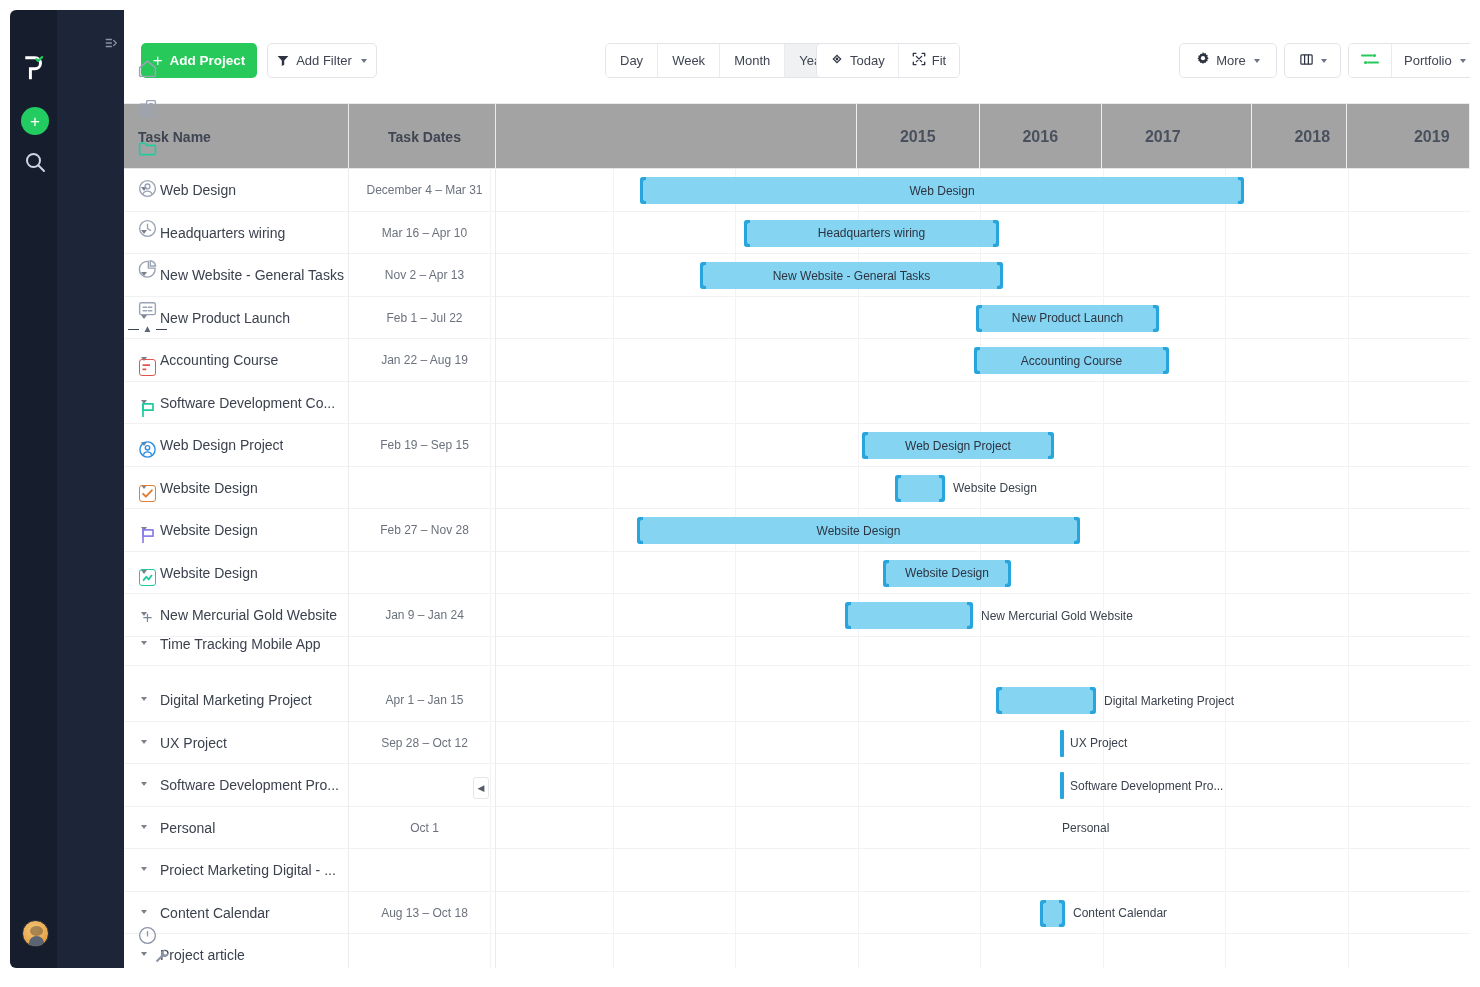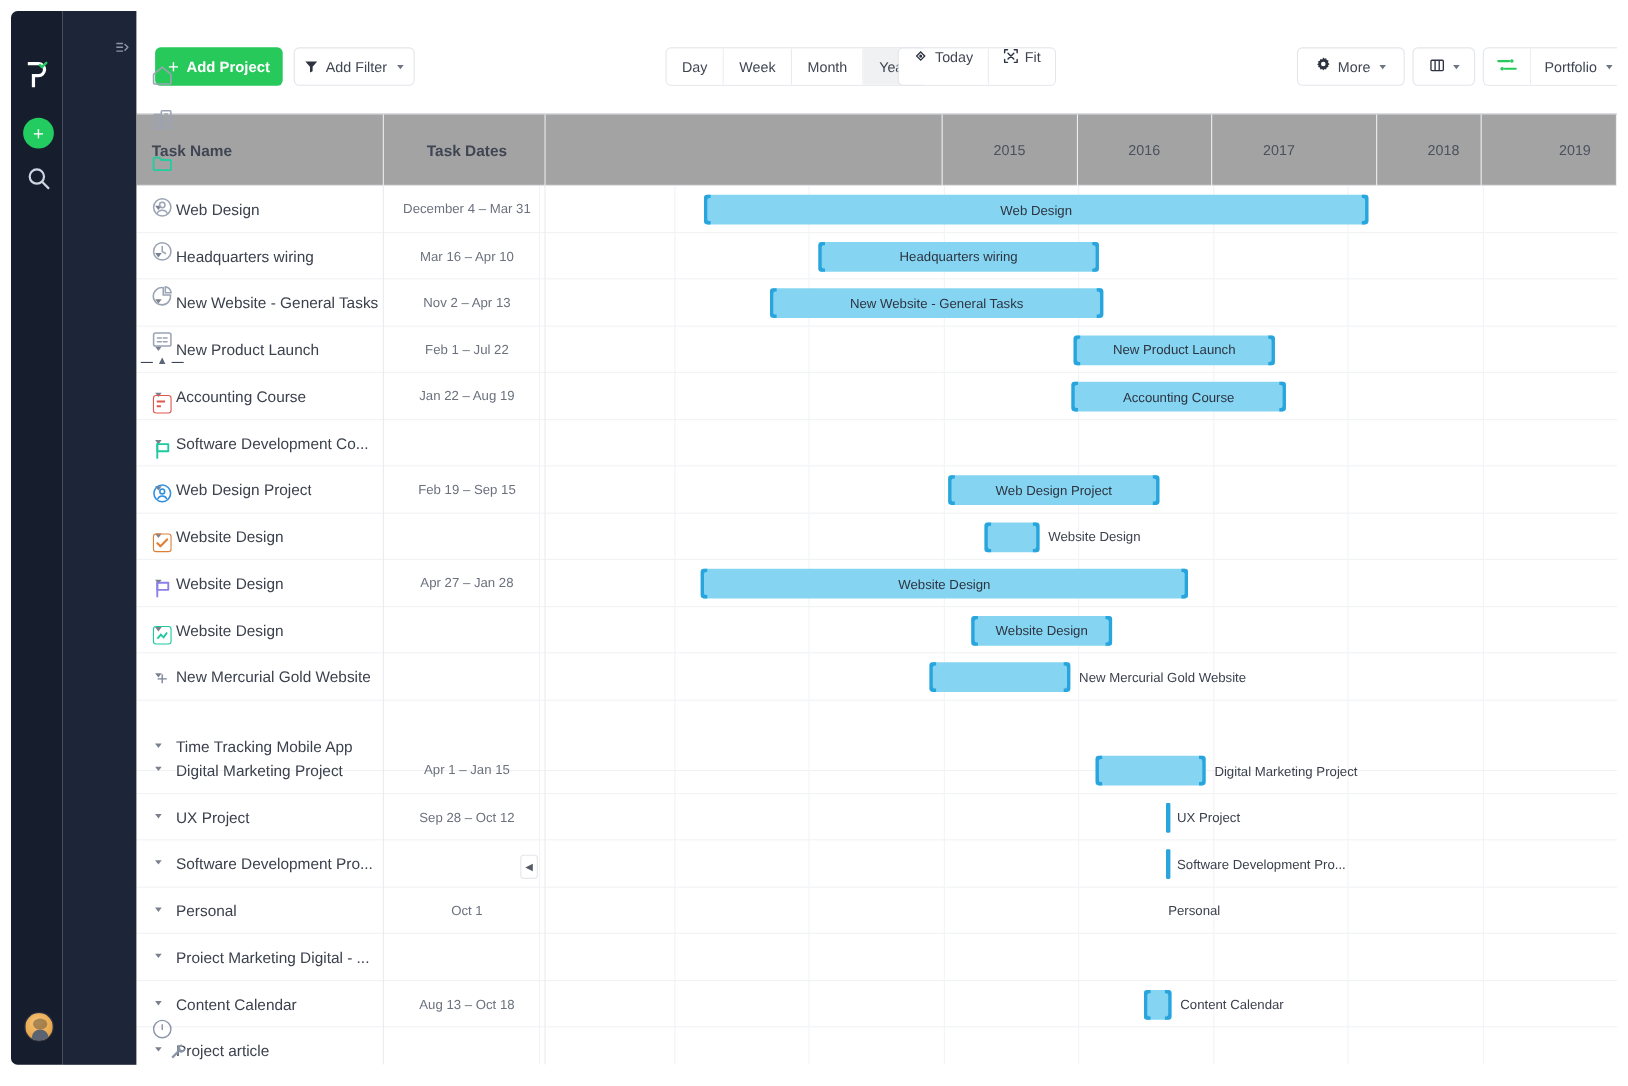--- a/index.html
+++ b/index.html
@@ -174,21 +174,21 @@
   .zoom-group .zbtn:last-child { border-right: none; }
   .zoom-group .zbtn.selected { background: #f0f1f3; }
 
   .nav-group {
     position: absolute; left: 692px; top: 33px;
     height: 35px; display: flex;
     border: 1px solid #e2e5ea; border-radius: 5px; overflow: hidden;
   }
   .nav-group .nbtn {
     height: 33px; padding: 0 13px;
-    display: flex; align-items: flex-start; justify-content: center; gap: 6px;
+    display: flex; align-items: center; justify-content: center; gap: 6px;
     font-size: 13px; color: #3f4552; background: #fff;
     border-right: 1px solid #e9ebef; cursor: pointer;
   }
   .nav-group .nbtn:last-child { border-right: none; }
   .nav-group svg { width: 14px; height: 14px; flex: none; }
 
   .btn-more {
     position: absolute; left: 1055px; top: 33px;
     width: 98px; height: 35px; gap: 6px;
   }
@@ -224,22 +224,23 @@
   }
   .th-name { left: 14px; }
   .th-dates { left: 228px; width: 145px; justify-content: center; }
   .col-div-1 { position: absolute; left: 224px; top: 0; width: 1px; height: 65px; background: #e9ebef; }
   .col-div-2 { position: absolute; left: 371px; top: 0; width: 1px; height: 65px; background: #e9ebef; }
 
   .year-head { position: absolute; left: 366px; top: 0; height: 65px; width: 980px; }
   .year-cell {
     position: absolute; top: 0; height: 65px;
     display: flex; align-items: center; justify-content: center;
-    font-size: 13px; color: #4a515e;
+    font-size: 16px; color: #4a515e;
     border-left: 1px solid #eceef1;
+    font-weight: bold;
   }
 
   
   .body-area {
     position: absolute; left: 0; top: 159px;
     width: 1346px; height: 799px;
     background: #fff; overflow: hidden;
   }
   .row {
     position: absolute; left: 0; width: 1346px; height: 42.5px;
@@ -607,31 +608,32 @@
             <div class="tname">Web Design Project</div>
             <div class="tdates">Feb 19 – Sep 15</div>
           </div>
           <div class="row" style="top: 297.5px;">
             <div class="expander"></div>
             <div class="tname">Website Design</div>
           </div>
           <div class="row" style="top: 340px;">
             <div class="expander"></div>
             <div class="tname">Website Design</div>
-            <div class="tdates">Apr 27 – Jan 28</div>
+            <div class="tdates">Feb 27 – Nov 28</div>
           </div>
           <div class="row" style="top: 382.5px;">
             <div class="expander"></div>
             <div class="tname">Website Design</div>
           </div>
           <div class="row" style="top: 425px;">
             <div class="expander"></div>
             <div class="tname">New Mercurial Gold Website</div>
-          </div>
-          <div class="row" style="top: 489px; padding-left: 27px;">
+            <div class="tdates">Jan 9 – Jan 24</div>
+          </div>
+          <div class="row" style="top: 454px; padding-left: 27px;">
             <div class="expander"></div>
             <div class="tname">Time Tracking Mobile App</div>
             <div class="tdates"></div>
           </div>
           <div class="row" style="top: 510px;">
             <div class="expander"></div>
             <div class="tname">Digital Marketing Project</div>
             <div class="tdates">Apr 1 – Jan 15</div>
           </div>
           <div class="row" style="top: 552.5px;">

